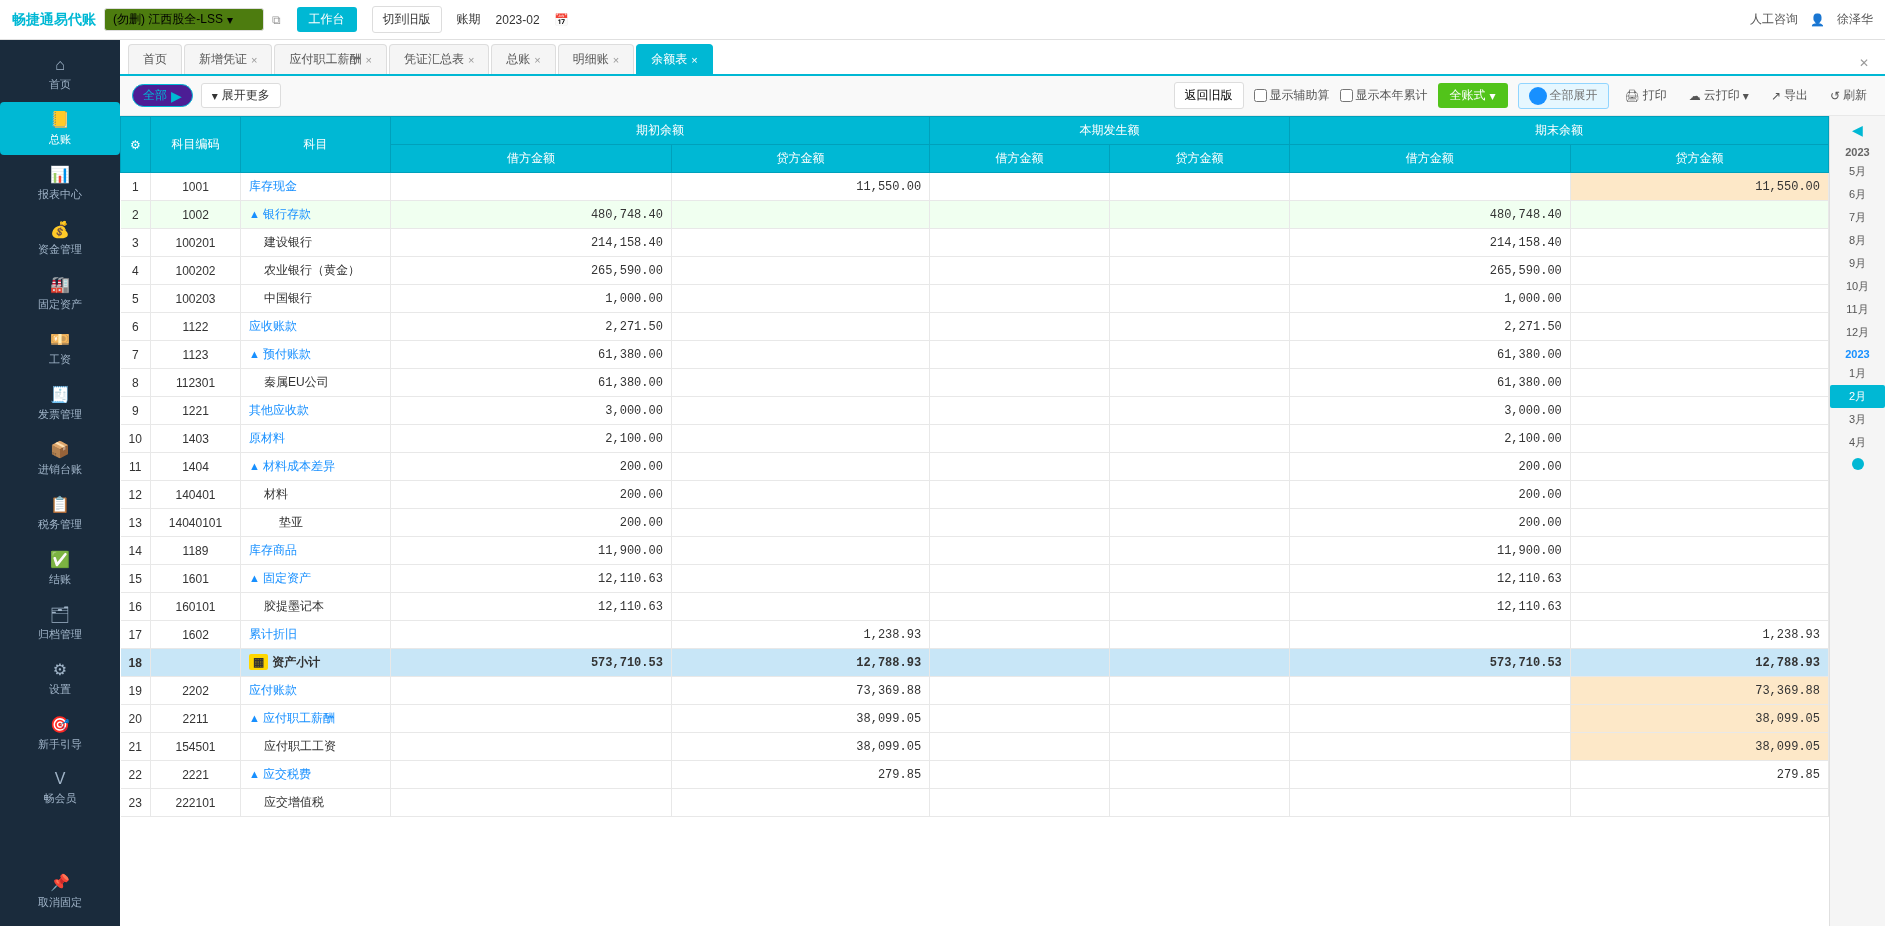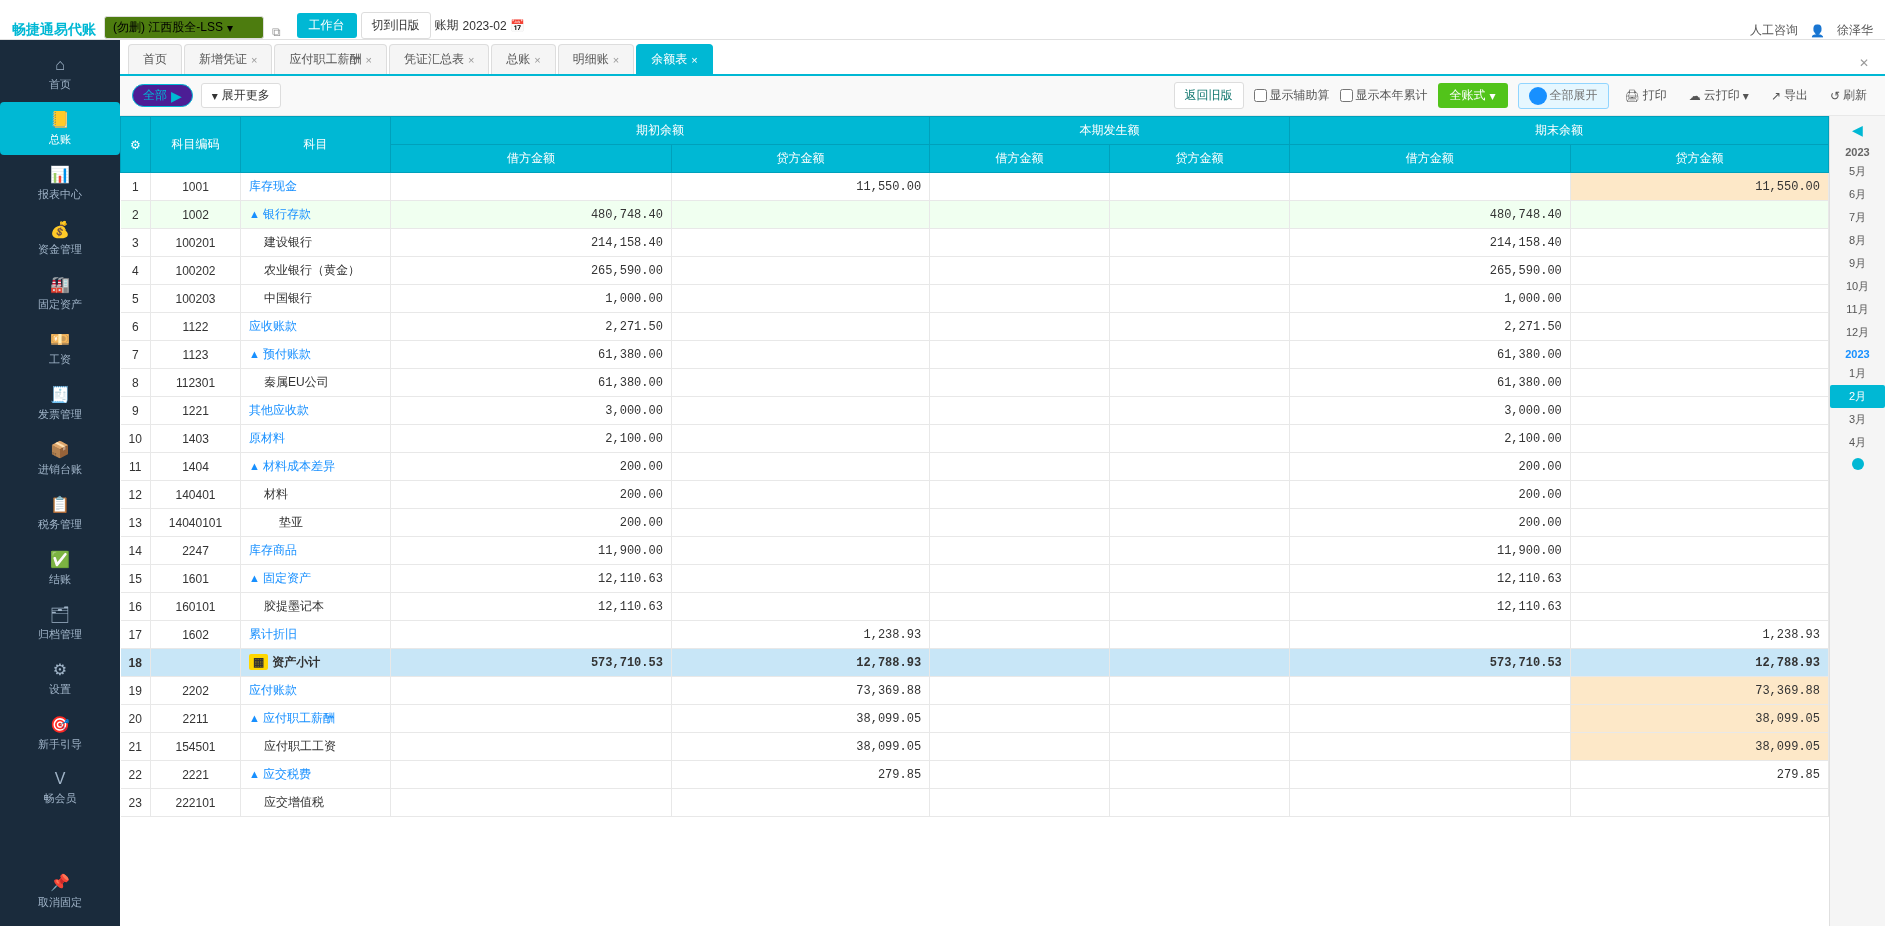--- a/index.html
+++ b/index.html
@@ -3,21 +3,21 @@
   <meta charset="utf-8">
   <style>
     * { box-sizing: border-box; margin: 0; padding: 0; font-family: 'Microsoft YaHei', Arial, sans-serif; font-size: 12px; }
     body { background: #f0f2f5; overflow: hidden; }
 
     
     .top-bar {
       height: 40px;
       background: #fff;
       display: flex;
-      align-items: flex-end;
+      align-items: center;
       padding: 0 12px;
       border-bottom: 1px solid #e0e0e0;
       gap: 8px;
     }
     .app-logo {
       color: #00b8d4;
       font-size: 14px;
       font-weight: bold;
       white-space: nowrap;
     }
@@ -28,21 +28,21 @@
       border: 1px solid #ddd;
       border-radius: 3px;
       padding: 2px 8px;
       cursor: pointer;
       gap: 4px;
       min-width: 160px;
     }
     .top-bar-actions {
       display: flex;
       align-items: center;
-      gap: 4px;
+      gap: 15px;
       margin-left: 8px;
     }
     .btn-workbench {
       background: #00b8d4;
       color: #fff;
       border: none;
       border-radius: 3px;
       padding: 4px 12px;
       cursor: pointer;
     }
@@ -184,21 +184,21 @@
       display: flex;
       align-items: center;
       gap: 10px;
     }
     .btn-back {
       background: #fff;
       border: 1px solid #ddd;
       border-radius: 3px;
       padding: 4px 10px;
       cursor: pointer;
-      color: #0f766e;
+      color: #000000;
     }
     .checkbox-label {
       display: flex;
       align-items: center;
       gap: 3px;
       color: #555;
       cursor: pointer;
     }
     .btn-green {
       background: #52c41a;
@@ -647,21 +647,21 @@
                 <td style="padding-left: 38px;">垫亚</td>
                 <td class="number">200.00</td>
                 <td class="number"></td>
                 <td class="number"></td>
                 <td class="number"></td>
                 <td class="number">200.00</td>
                 <td class="number"></td>
               </tr>
               <tr>
                 <td class="row-num">14</td>
-                <td class="center">2247</td>
+                <td class="center">1189</td>
                 <td style="padding-left: 8px;"><a class="link-text">库存商品</a></td>
                 <td class="number">11,900.00</td>
                 <td class="number"></td>
                 <td class="number"></td>
                 <td class="number"></td>
                 <td class="number">11,900.00</td>
                 <td class="number"></td>
               </tr>
               <tr>
                 <td class="row-num">15</td>

